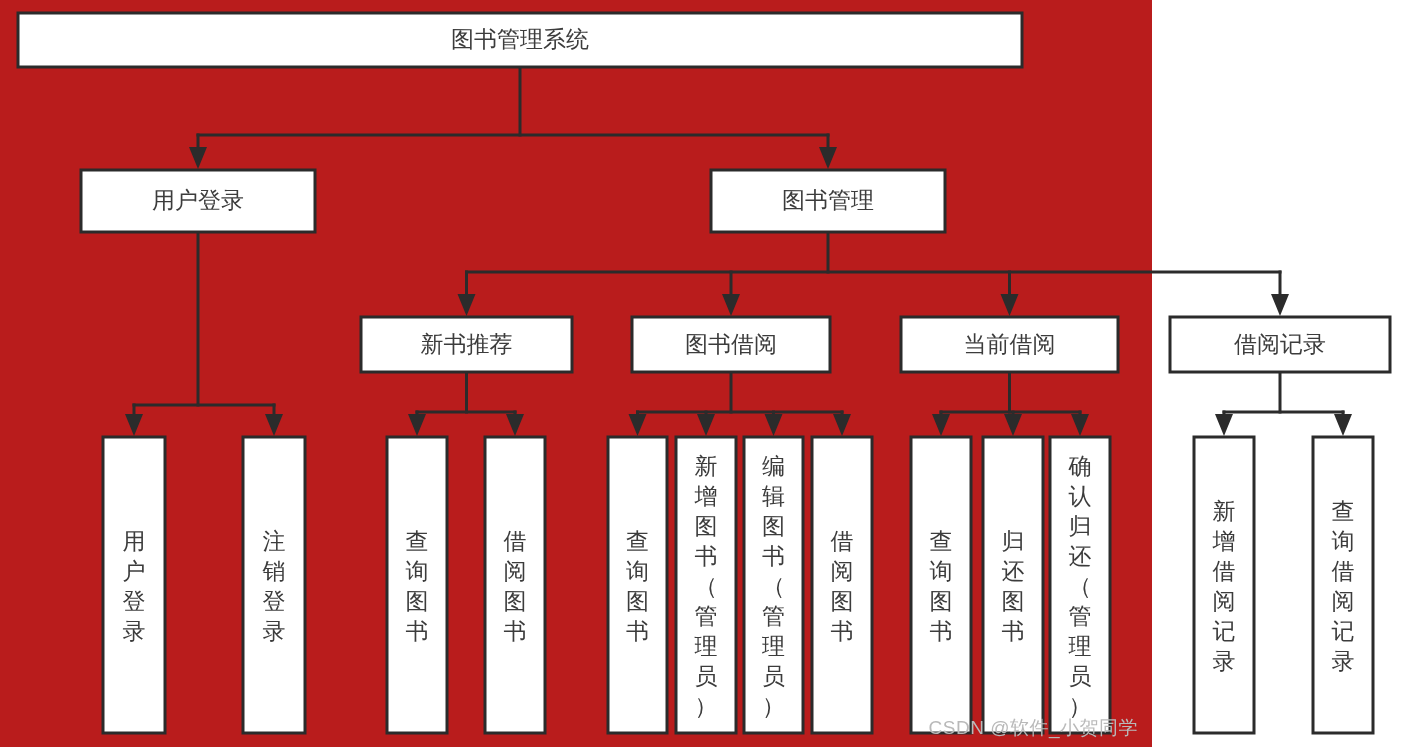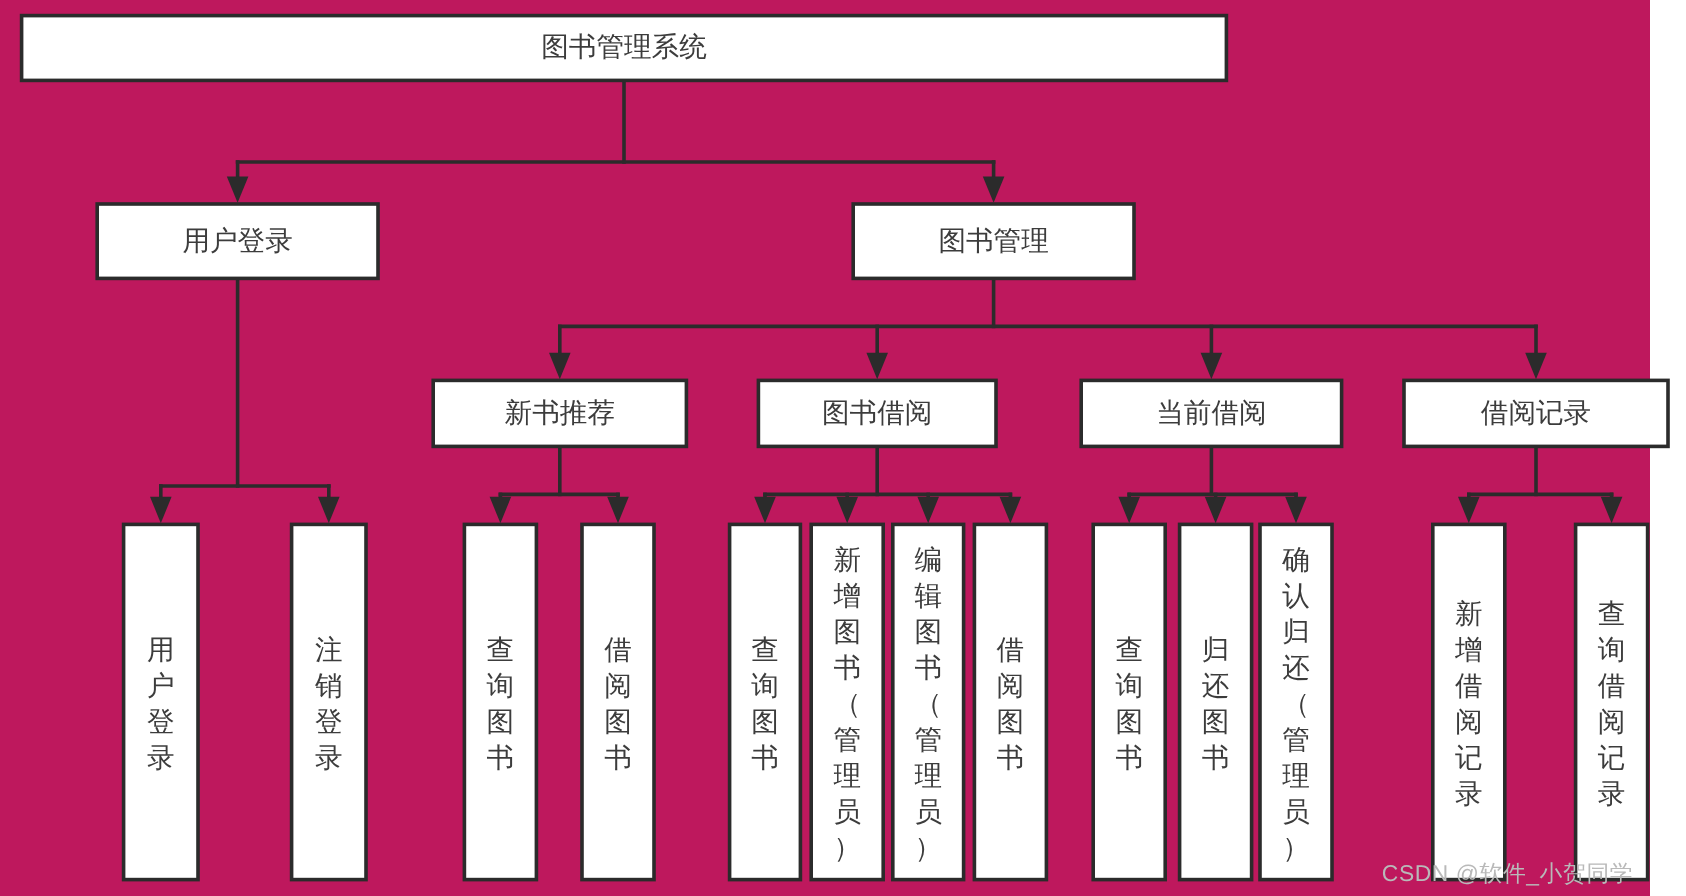--- a/index.html
+++ b/index.html
@@ -9,23 +9,23 @@
     background: #ffffff;
   }
   body {
     width: 1405px;
     height: 747px;
     font-family: "Liberation Sans", "DejaVu Sans", sans-serif;
     overflow: hidden;
   }
   #diagram-root {
     position: relative;
-    width: 1375px;
+    width: 1152px;
     height: 747px;
-    background: #be185d;
+    background: #b91c1c;
   }
   svg#structure-chart {
     position: absolute;
     top: 0;
     left: 0;
     width: 1405px;
     height: 747px;
     display: block;
   }
   .node-box {

